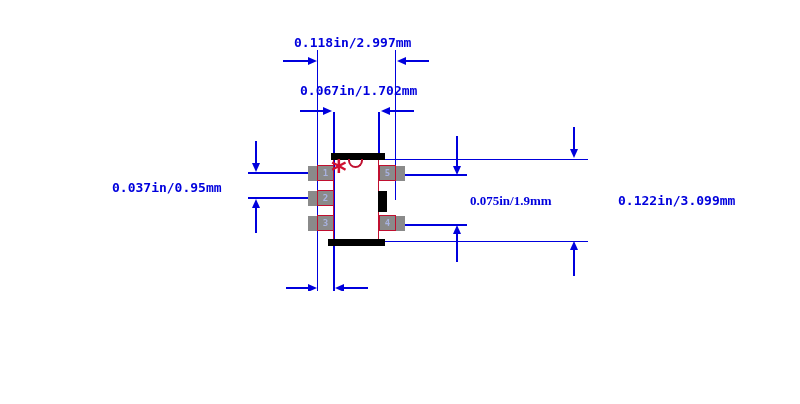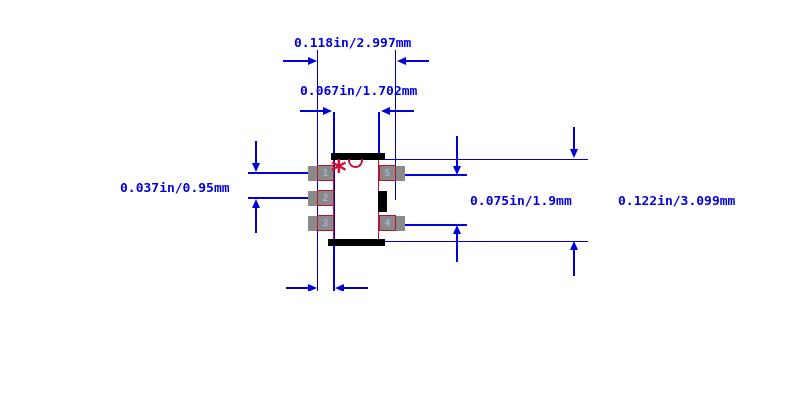--- a/index.html
+++ b/index.html
@@ -38,22 +38,22 @@
   .logo-site{position:absolute;font-family:"Liberation Sans",sans-serif;font-weight:700;
              font-size:15px;line-height:15px;letter-spacing:2.5px;color:var(--c-logo-gray);white-space:nowrap;}
 </style>
 </head>
 <body>
 
 <div id="canvas">
 
   <div class="dim-text" style="left:294px;top:36px;">0.118in/2.997mm</div>
   <div class="dim-text" style="left:300px;top:84px;">0.067in/1.702mm</div>
-  <div class="dim-text" style="left:120px;top:181px;">0.037in/0.95mm</div>
-  <div class="dim-text" style="left:470px;top:194px;">0.075in/1.9mm</div>
+  <div class="dim-text" style="left:112px;top:181px;">0.037in/0.95mm</div>
+  <div class="dim-text" style="left:470px;top:194px;font-family:Liberation Serif, serif;">0.075in/1.9mm</div>
   <div class="dim-text" style="left:588px;top:194px;margin-left:30px;">0.122in/3.099mm</div>
 
   <div class="vline" style="left:317px;top:50px;width:1px;height:241px;"></div>
   <div class="vline" style="left:333px;top:112px;width:2px;height:179px;"></div>
   <div class="vline" style="left:378px;top:112px;width:2px;height:48px;"></div>
   <div class="vline" style="left:395px;top:50px;width:1px;height:150px;"></div>
 
   <div class="hline" style="left:382px;top:159px;width:206px;height:1px;"></div>
   <div class="hline" style="left:248px;top:172px;width:86px;height:2px;"></div>
   <div class="hline" style="left:395px;top:174px;width:72px;height:2px;"></div>

